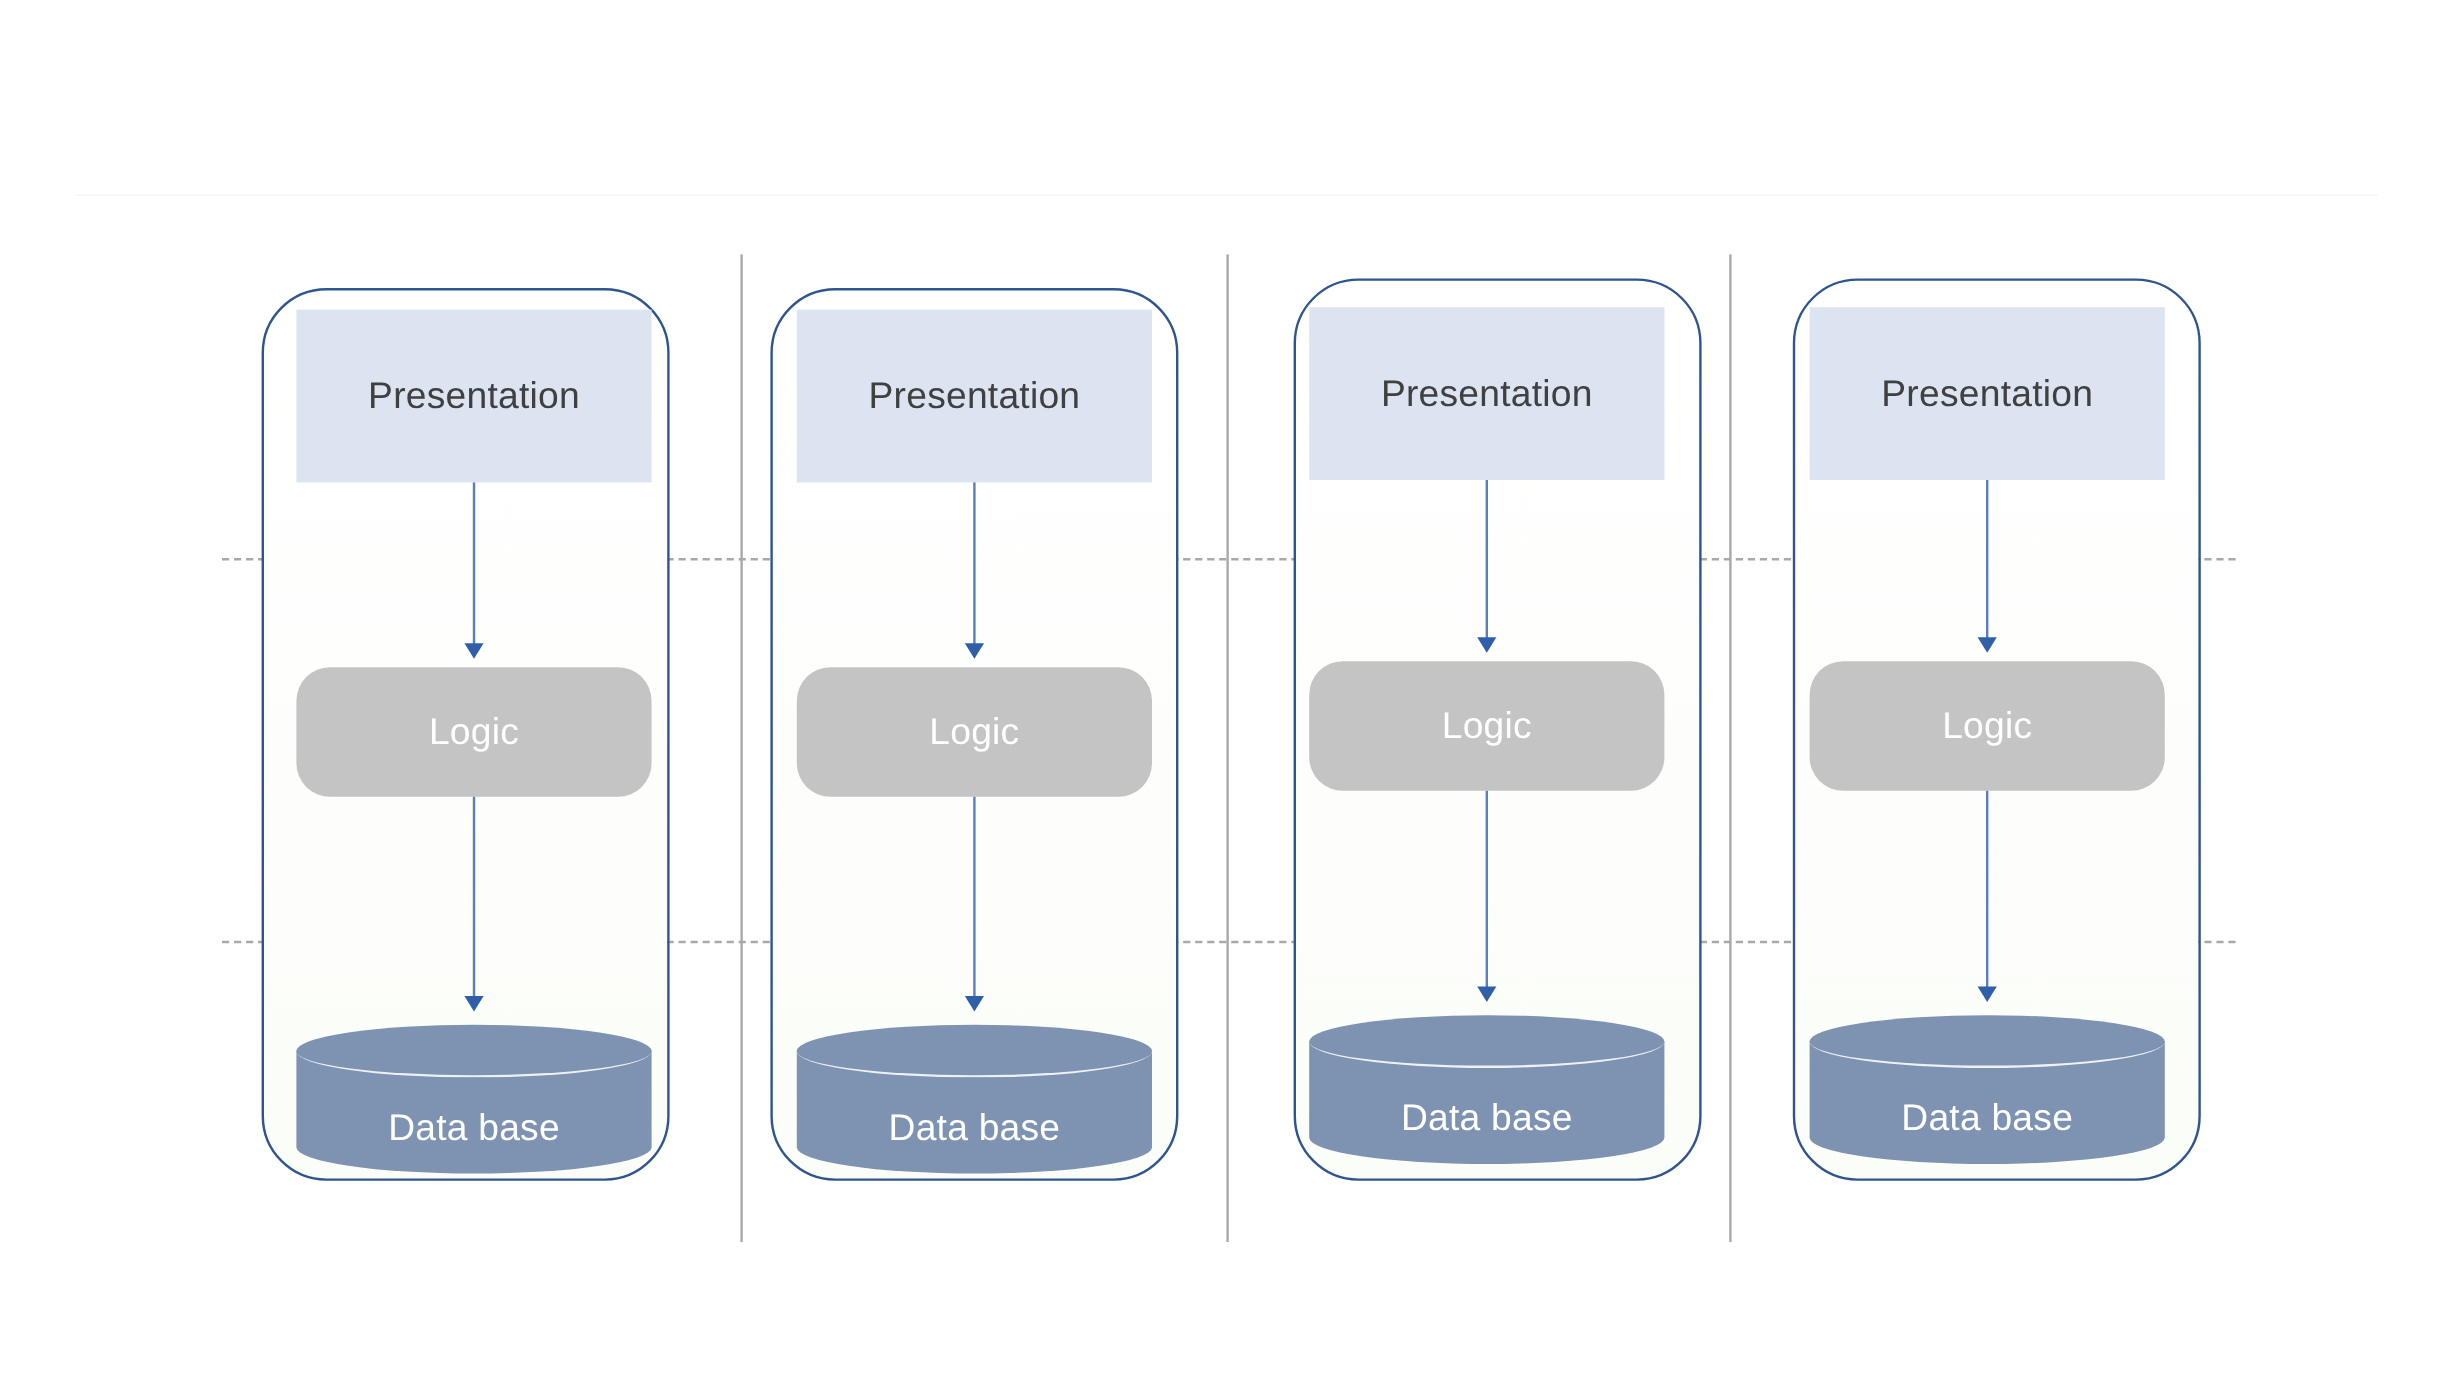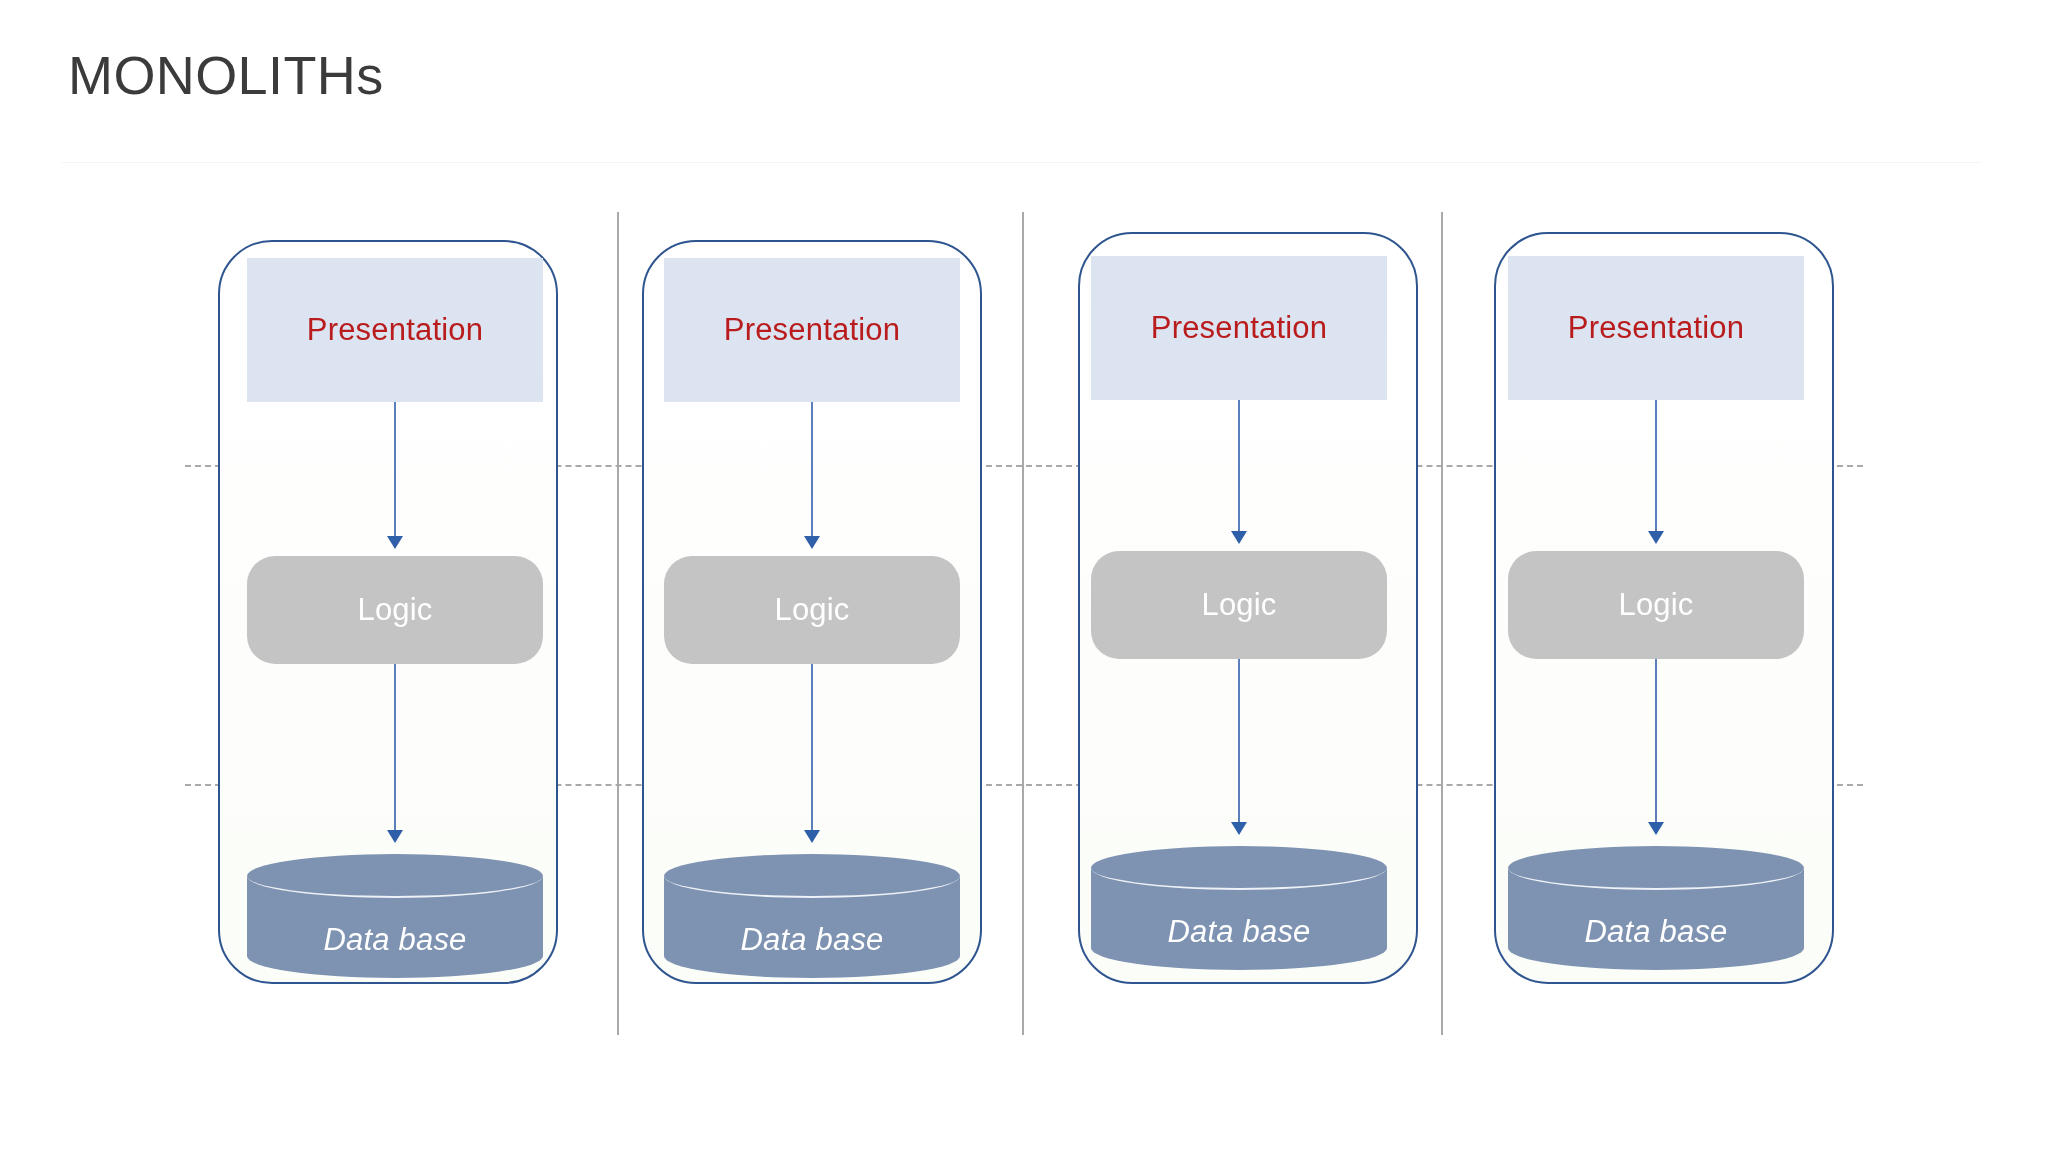--- a/index.html
+++ b/index.html
@@ -59,21 +59,21 @@
     background:linear-gradient(180deg,#ffffff 0%,#fdfefc 55%,#fbfdf8 100%);
   }
 
   
   .presentation {
     position:absolute;
     background:#dce3f1;
     display:flex;
     align-items:center;
     justify-content:center;
-    color:#b91c1c;
+    color:#404040;
     font-size:31px;
     font-weight:400;
     letter-spacing:.2px;
   }
 
   
   .logic {
     position:absolute;
     background:#c4c4c4;
     border-radius:28px;
@@ -103,21 +103,20 @@
     border-bottom:2.5px solid #eef1f6;
   }
   .db-label {
     position:absolute;
     left:0; right:0;
     text-align:center;
     color:#ffffff;
     font-size:31px;
     letter-spacing:.2px;
     z-index:3;
-    font-style:italic;
   }
 
   
   .arrow-line {
     position:absolute;
     width:2px;
     background:#5b7fbc;
   }
   .arrow-head {
     position:absolute;
@@ -125,21 +124,20 @@
     border-left:8px solid transparent;
     border-right:8px solid transparent;
     border-top:13px solid #2f5fa8;
   }
 </style>
 </head>
 <body>
 
 <div id="slide">
 
-  <div id="title">MONOLITHs</div>
   <div id="title-rule"></div>
 
   <div class="layer-divider" style="top:465px;"></div>
   <div class="layer-divider" style="top:784px;"></div>
 
   <div class="col-divider" style="left:617px;"></div>
   <div class="col-divider" style="left:1022px;"></div>
   <div class="col-divider" style="left:1441px;"></div>
 
   <div class="column">

